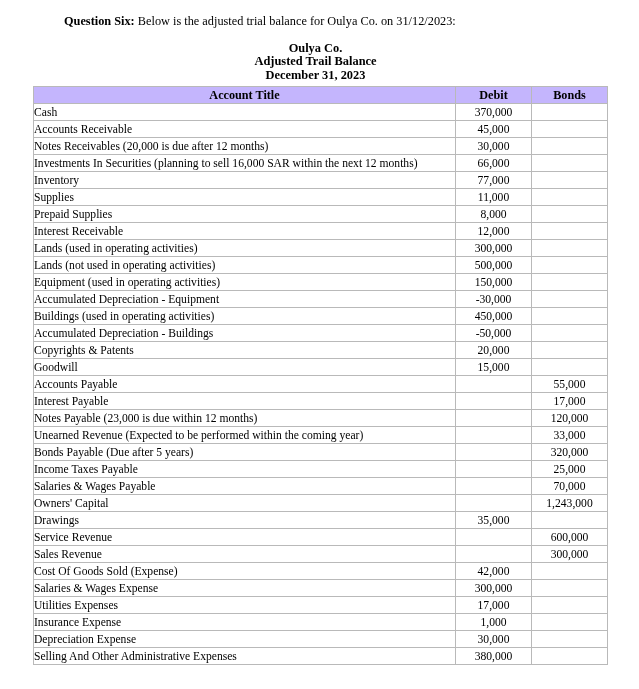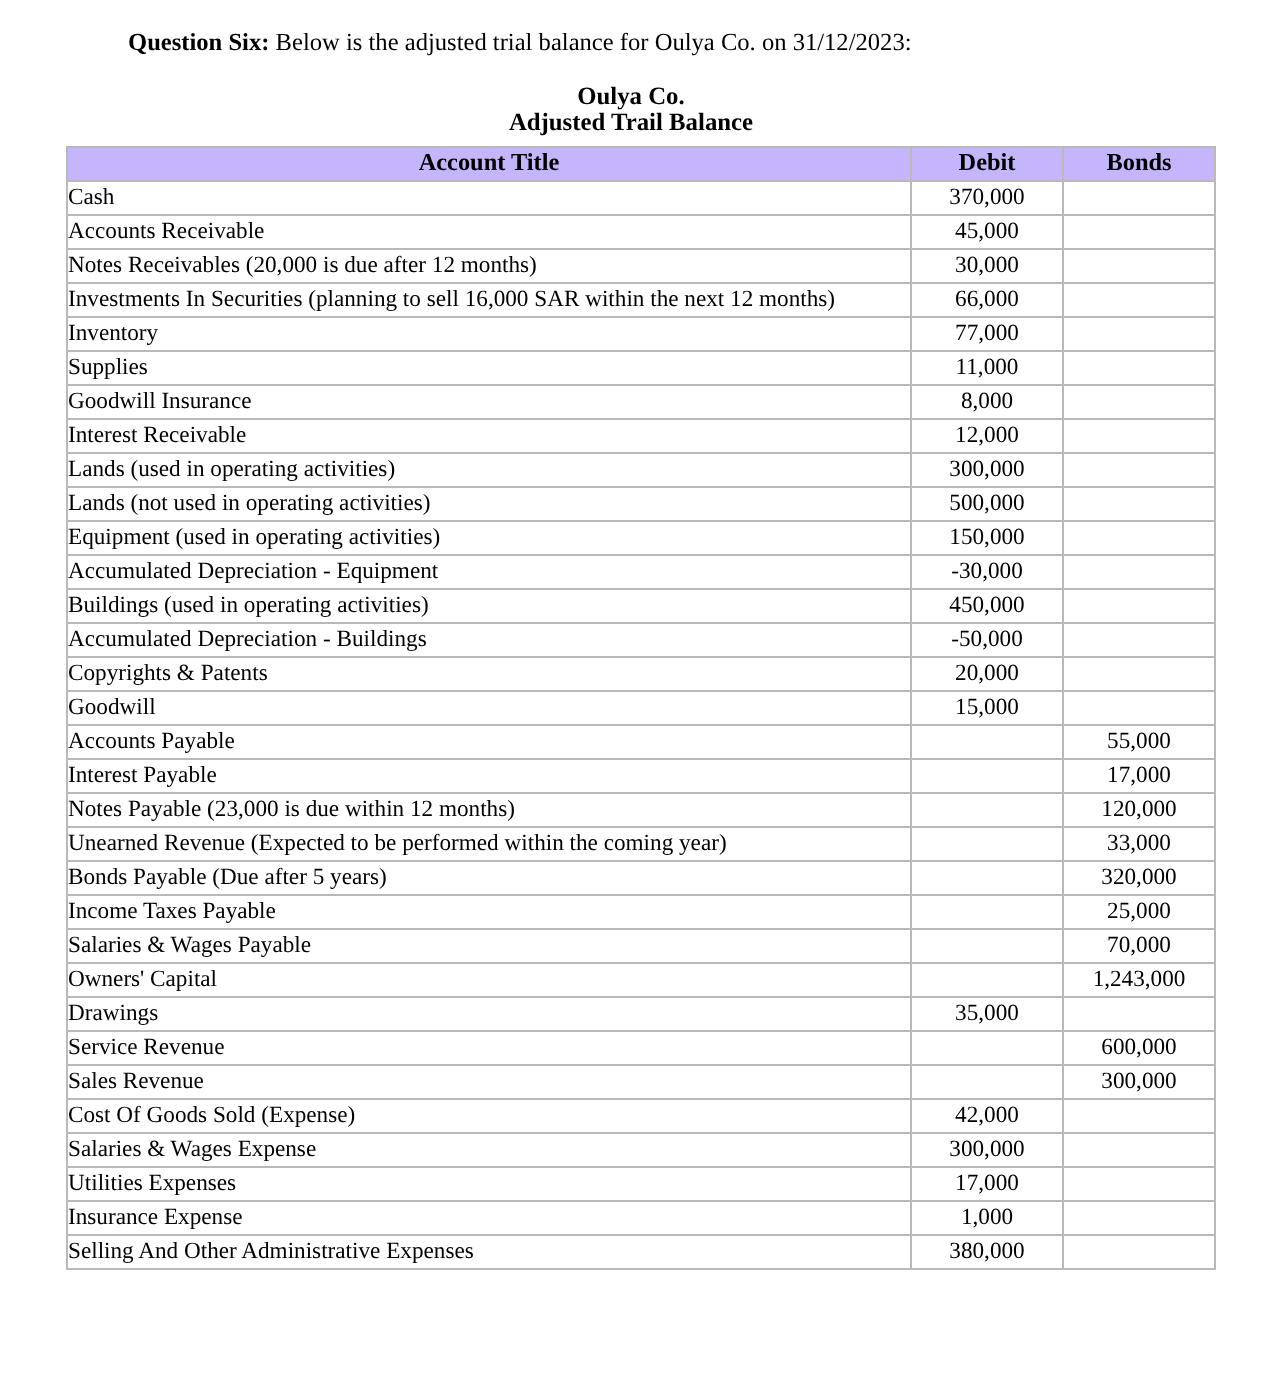--- a/index.html
+++ b/index.html
@@ -103,20 +103,21 @@
 </head>
 <body>
 
 <div class="page">
 
   <p class="question-line"><span class="lead">Question Six:</span><span> Below is the adjusted trial balance for Oulya Co. on 31/12/2023:</span></p>
 
   <div class="heading-block">
     <div>Oulya Co.</div>
     <div>Adjusted Trail Balance</div>
+    <div>December 31, 2023</div>
   </div>
 
   <div class="tb-wrap">
     <table class="trial-balance">
       <colgroup>
         <col class="c-title">
         <col class="c-debit">
         <col class="c-credit">
       </colgroup>
       <thead>
@@ -151,21 +152,21 @@
             <td class="title">Inventory</td>
             <td class="amount sep">77,000</td>
             <td class="amount sep"></td>
           </tr>
           <tr>
             <td class="title">Supplies</td>
             <td class="amount sep">11,000</td>
             <td class="amount sep"></td>
           </tr>
           <tr>
-            <td class="title">Goodwill Insurance</td>
+            <td class="title">Prepaid Supplies</td>
             <td class="amount sep">8,000</td>
             <td class="amount sep"></td>
           </tr>
           <tr>
             <td class="title">Interest Receivable</td>
             <td class="amount sep">12,000</td>
             <td class="amount sep"></td>
           </tr>
           <tr>
             <td class="title">Lands (used in operating activities)</td>
@@ -276,20 +277,25 @@
             <td class="title">Utilities Expenses</td>
             <td class="amount sep">17,000</td>
             <td class="amount sep"></td>
           </tr>
           <tr>
             <td class="title">Insurance Expense</td>
             <td class="amount sep">1,000</td>
             <td class="amount sep"></td>
           </tr>
           <tr>
+            <td class="title">Depreciation Expense</td>
+            <td class="amount sep">30,000</td>
+            <td class="amount sep"></td>
+          </tr>
+          <tr>
             <td class="title">Selling And Other Administrative Expenses</td>
             <td class="amount sep">380,000</td>
             <td class="amount sep"></td>
           </tr>
         </tbody>
 
     </table>
   </div>
 
 </div>

